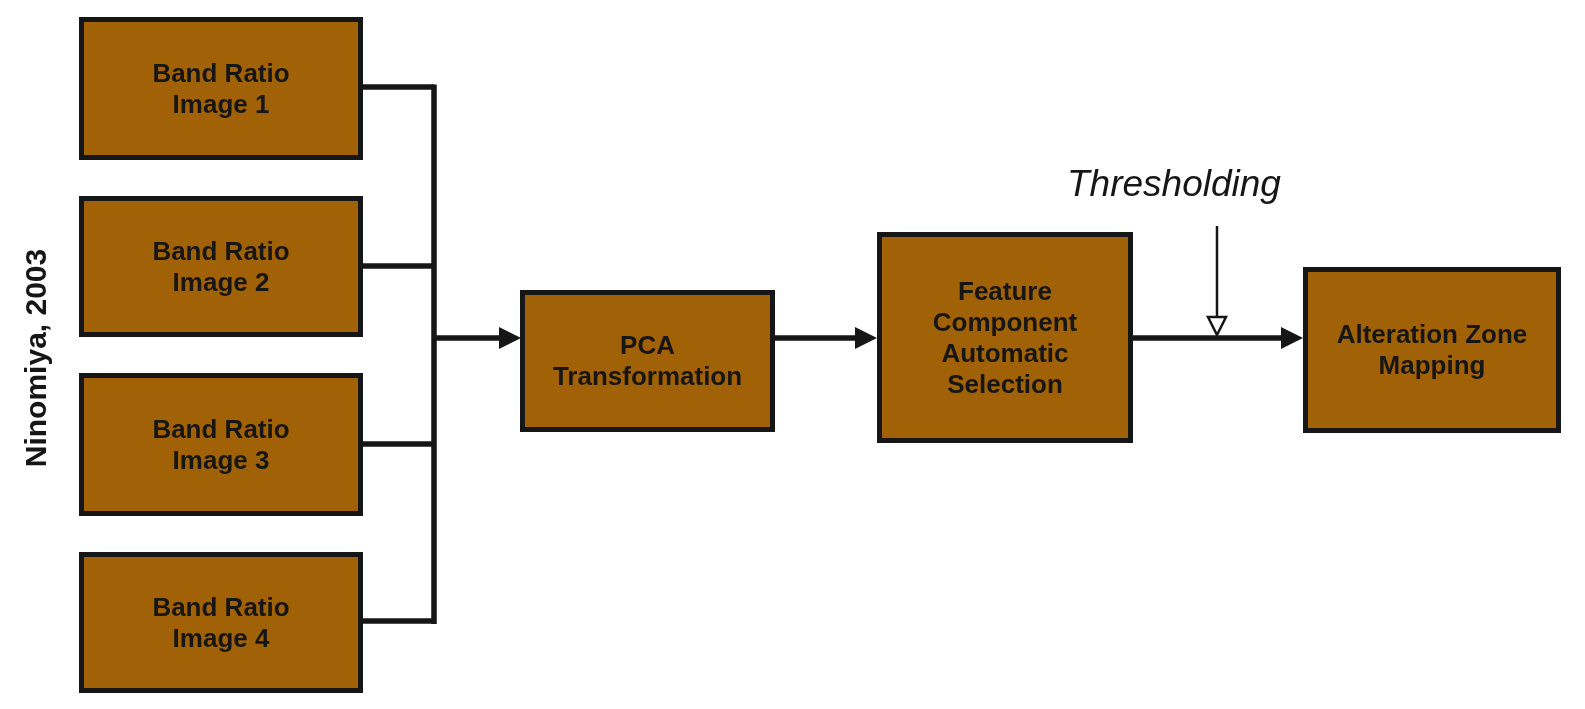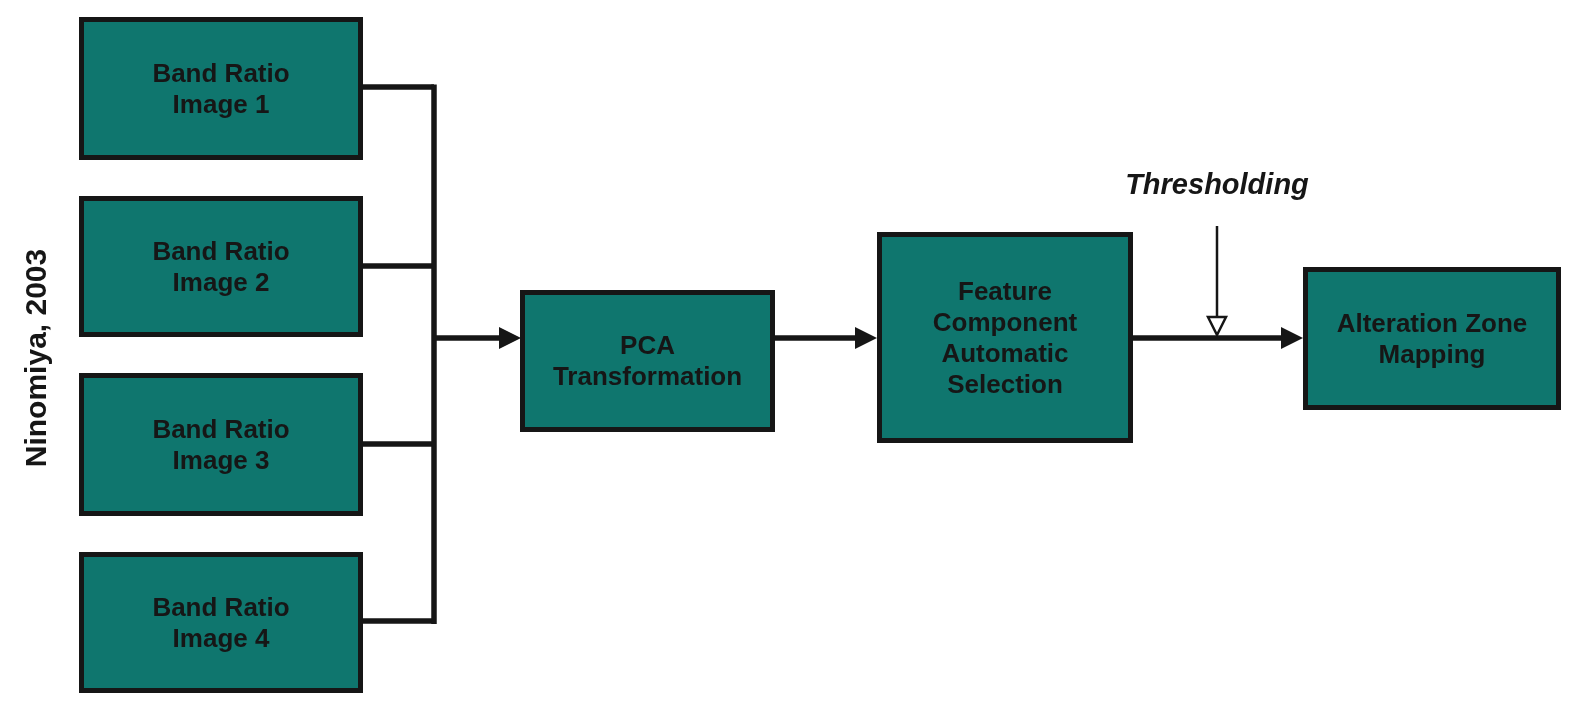--- a/index.html
+++ b/index.html
@@ -19,39 +19,39 @@
     position: absolute;
     left: 0;
     top: 0;
     width: 1585px;
     height: 709px;
   }
   .node {
     position: absolute;
     box-sizing: border-box;
     border: 5px solid #161616;
-    background: #0f766e;
+    background: #a16207;
     display: flex;
     align-items: center;
     justify-content: center;
     text-align: center;
     font-weight: bold;
     font-size: 26px;
     line-height: 31px;
     color: #161616;
     white-space: pre-line;
     z-index: 2;
   }
   .node-band-1 { left: 79px;   top: 17px;  width: 284px; height: 143px; }
   .node-band-2 { left: 79px;   top: 196px; width: 284px; height: 141px; }
   .node-band-3 { left: 79px;   top: 373px; width: 284px; height: 143px; }
   .node-band-4 { left: 79px;   top: 552px; width: 284px; height: 141px; }
   .node-pca    { left: 520px;  top: 266px; width: 255px; height: 142px; margin-top: 24px; }
   .node-feat   { left: 877px;  top: 232px; width: 256px; height: 211px; }
-  .node-alter  { left: 1303px; top: 267px; width: 258px; height: 143px; }
+  .node-alter  { left: 1303px; top: 267px; width: 258px; height: 166px; }
 
   .source-label {
     position: absolute;
     left: -79px;
     top: 335px;
     width: 230px;
     height: 46px;
     transform: rotate(-90deg);
     text-align: center;
     font-weight: bold;
@@ -59,24 +59,23 @@
     line-height: 46px;
     color: #161616;
     white-space: nowrap;
     z-index: 2;
   }
   .threshold-label {
     position: absolute;
     left: 1067px;
     top: 163px;
     width: 300px;
-    text-align: center;
-    font-weight: bold;
+    font-weight: normal;
     font-style: italic;
-    font-size: 29px;
+    font-size: 37px;
     line-height: 42px;
     color: #161616;
     white-space: nowrap;
     z-index: 2;
   }
 </style>
 </head>
 <body>
 
 <div id="canvas">

